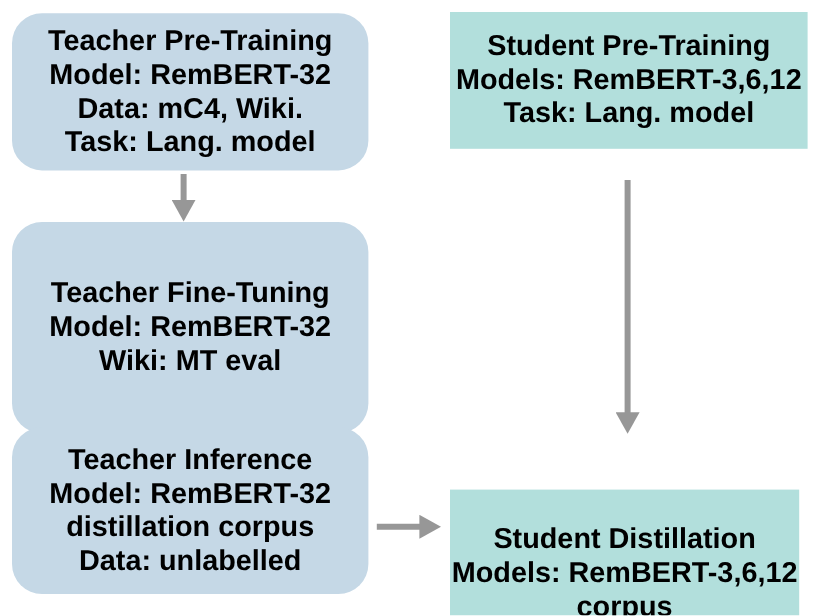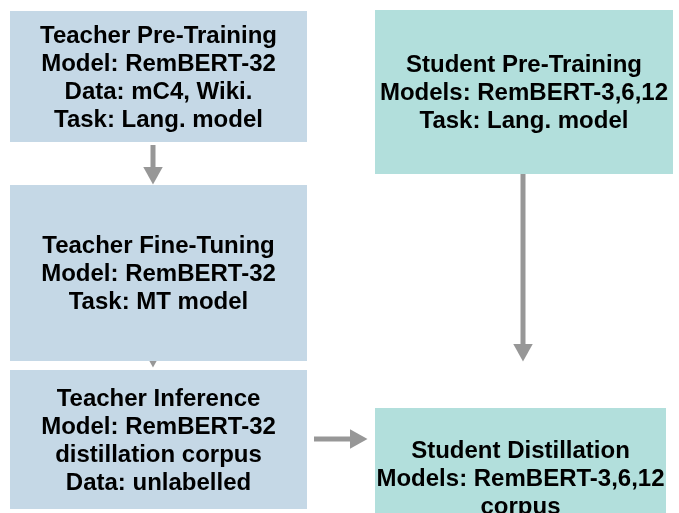--- a/index.html
+++ b/index.html
@@ -19,29 +19,29 @@
     position: absolute;
     display: flex;
     flex-direction: column;
     justify-content: center;
     align-items: center;
     text-align: center;
     color: var(--text, #000000);
     font-size: 24px;
     line-height: 28px;
   }
-  .box.teacher { background: var(--teacher-box, #c5d8e6); }
+  .box.teacher { background: var(--teacher-box, #c5d8e6); border-radius: 25px; }
   .box.student { background: var(--student-box, #b2dfdc); }
   .box-title { font-weight: bold; }
   .box-line { font-weight: bold; }
 
   #box-teacher-pretraining { left: 10px; top: 11px;  width: 297px; height: 131px; }
   #box-teacher-finetuning  { left: 10px; top: 185px; width: 297px; height: 176px; }
-  #box-teacher-inference   { left: 10px; top: 370px; width: 297px; height: 139px; }
-  #box-student-pretraining { left: 375px; top: 10px;  width: 298px; height: 164px; }
+  #box-teacher-inference   { left: 10px; top: 356px; width: 297px; height: 139px; }
+  #box-student-pretraining { left: 375px; top: 10px;  width: 298px; height: 114px; }
   #box-student-distillation{ left: 375px; top: 370px; width: 291px; height: 139px; margin-top: 38px; }
 
   .arrows-layer {
     position: absolute;
     left: 0; top: 0;
     width: 679px;
     height: 513px;
     pointer-events: none;
   }
   .arrow {
@@ -70,21 +70,21 @@
   <div class="box teacher" id="box-teacher-pretraining">
     <div class="box-title">Teacher Pre-Training</div>
     <div class="box-line">Model: RemBERT-32</div>
     <div class="box-line">Data: mC4, Wiki.</div>
     <div class="box-line">Task: Lang. model</div>
   </div>
 
   <div class="box teacher" id="box-teacher-finetuning">
     <div class="box-title">Teacher Fine-Tuning</div>
     <div class="box-line">Model: RemBERT-32</div>
-    <div class="box-line">Task: MT model</div>
+    <div class="box-line">Wiki: MT eval</div>
   </div>
 
   <div class="box teacher" id="box-teacher-inference">
     <div class="box-title">Teacher Inference</div>
     <div class="box-line">Model: RemBERT-32</div>
     <div class="box-line">distillation corpus</div>
     <div class="box-line">Data: unlabelled</div>
   </div>
 
   <div class="box student" id="box-student-pretraining">

